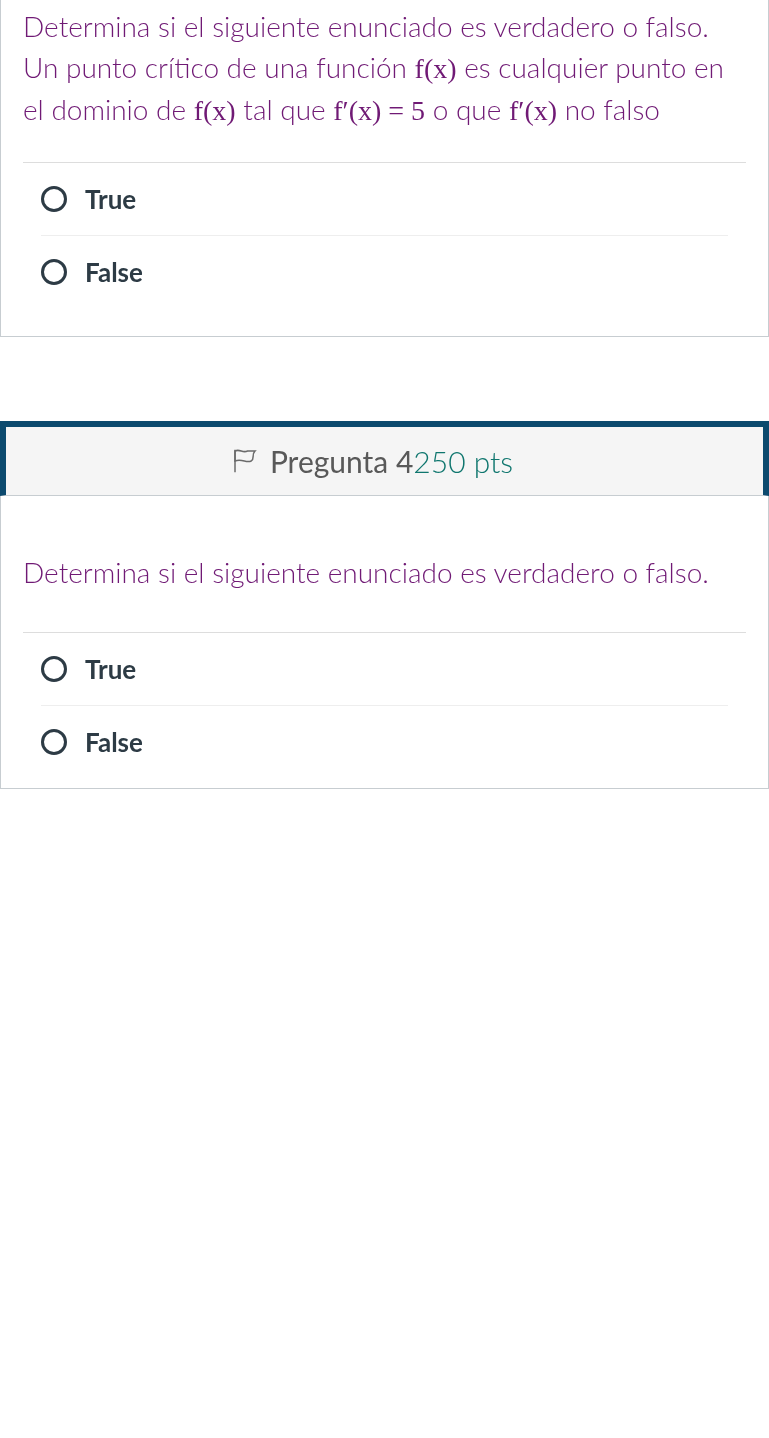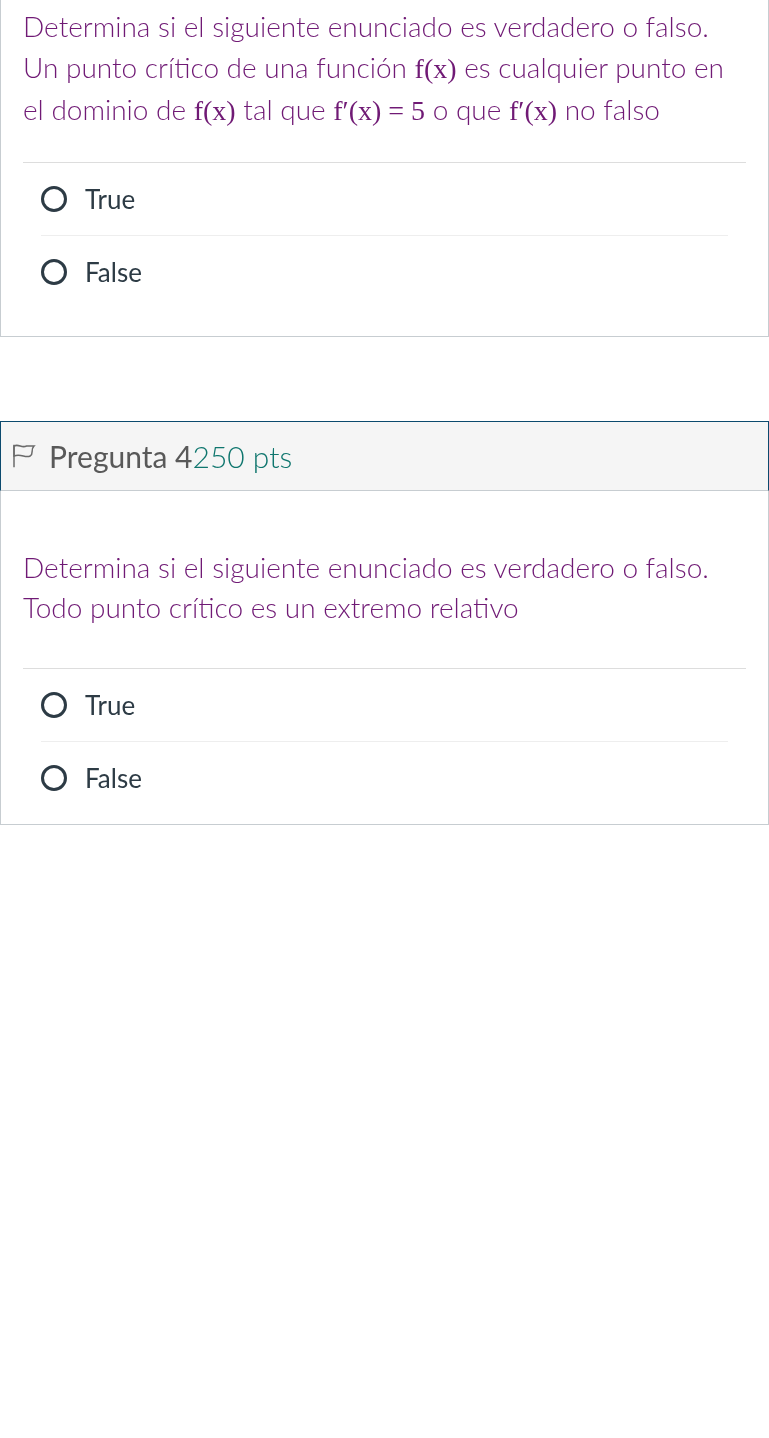--- a/index.html
+++ b/index.html
@@ -40,30 +40,30 @@
   .answer-row:last-child { border-bottom: none; }
   .radio {
     width: 26px; height: 26px;
     border: 3px solid #2d3b45;
     border-radius: 50%;
     flex: 0 0 auto;
   }
   .answer-label {
     font-size: 26px;
     color: #2d3b45;
-    font-weight: 400;
+    font-weight: 700;
     text-align: right;
   }
   .gap { height: 84px; }
   .question-header {
     display: flex;
     align-items: center;
-    justify-content: flex-start;
+    justify-content: center;
     background: #f5f5f5;
-    border: 1px solid #0c4a6e;
+    border: 6px solid #0c4a6e;
     border-bottom: 1px solid #c7cdd1;
     padding: 16px 34px 16px 8px;
   }
   .qh-left { display: flex; align-items: center; gap: 10px; }
   .flag-icon {
     width: 30px; height: 30px;
   }
   .qh-title {
     font-size: 30px;
     color: #595959;
@@ -117,21 +117,20 @@
     </svg>
     <div class="qh-title">Pregunta 4</div>
   </div>
   <div class="qh-points">250 pts</div>
 </div>
 
 <div class="second-card">
   <div class="second-body">
     <div class="prompt">
       <span>Determina si el siguiente enunciado es verdadero o falso.</span><br>
-      <span>Todo punto crítico es un extremo relativo</span>
     </div>
     <div class="answers2">
       <div class="answer-row">
         <div class="radio"></div>
         <div class="answer-label">True</div>
       </div>
       <div class="answer-row" style="border-bottom:none;">
         <div class="radio"></div>
         <div class="answer-label">False</div>
       </div>

